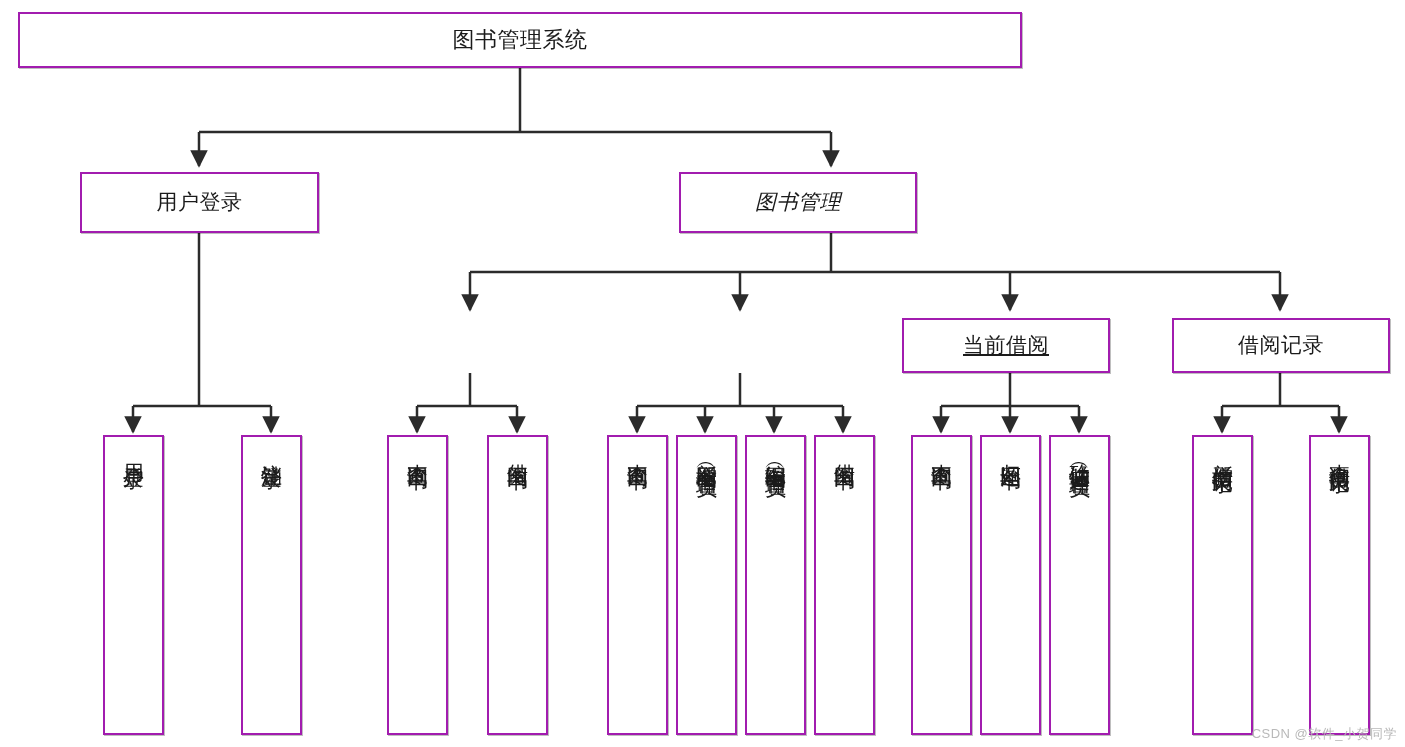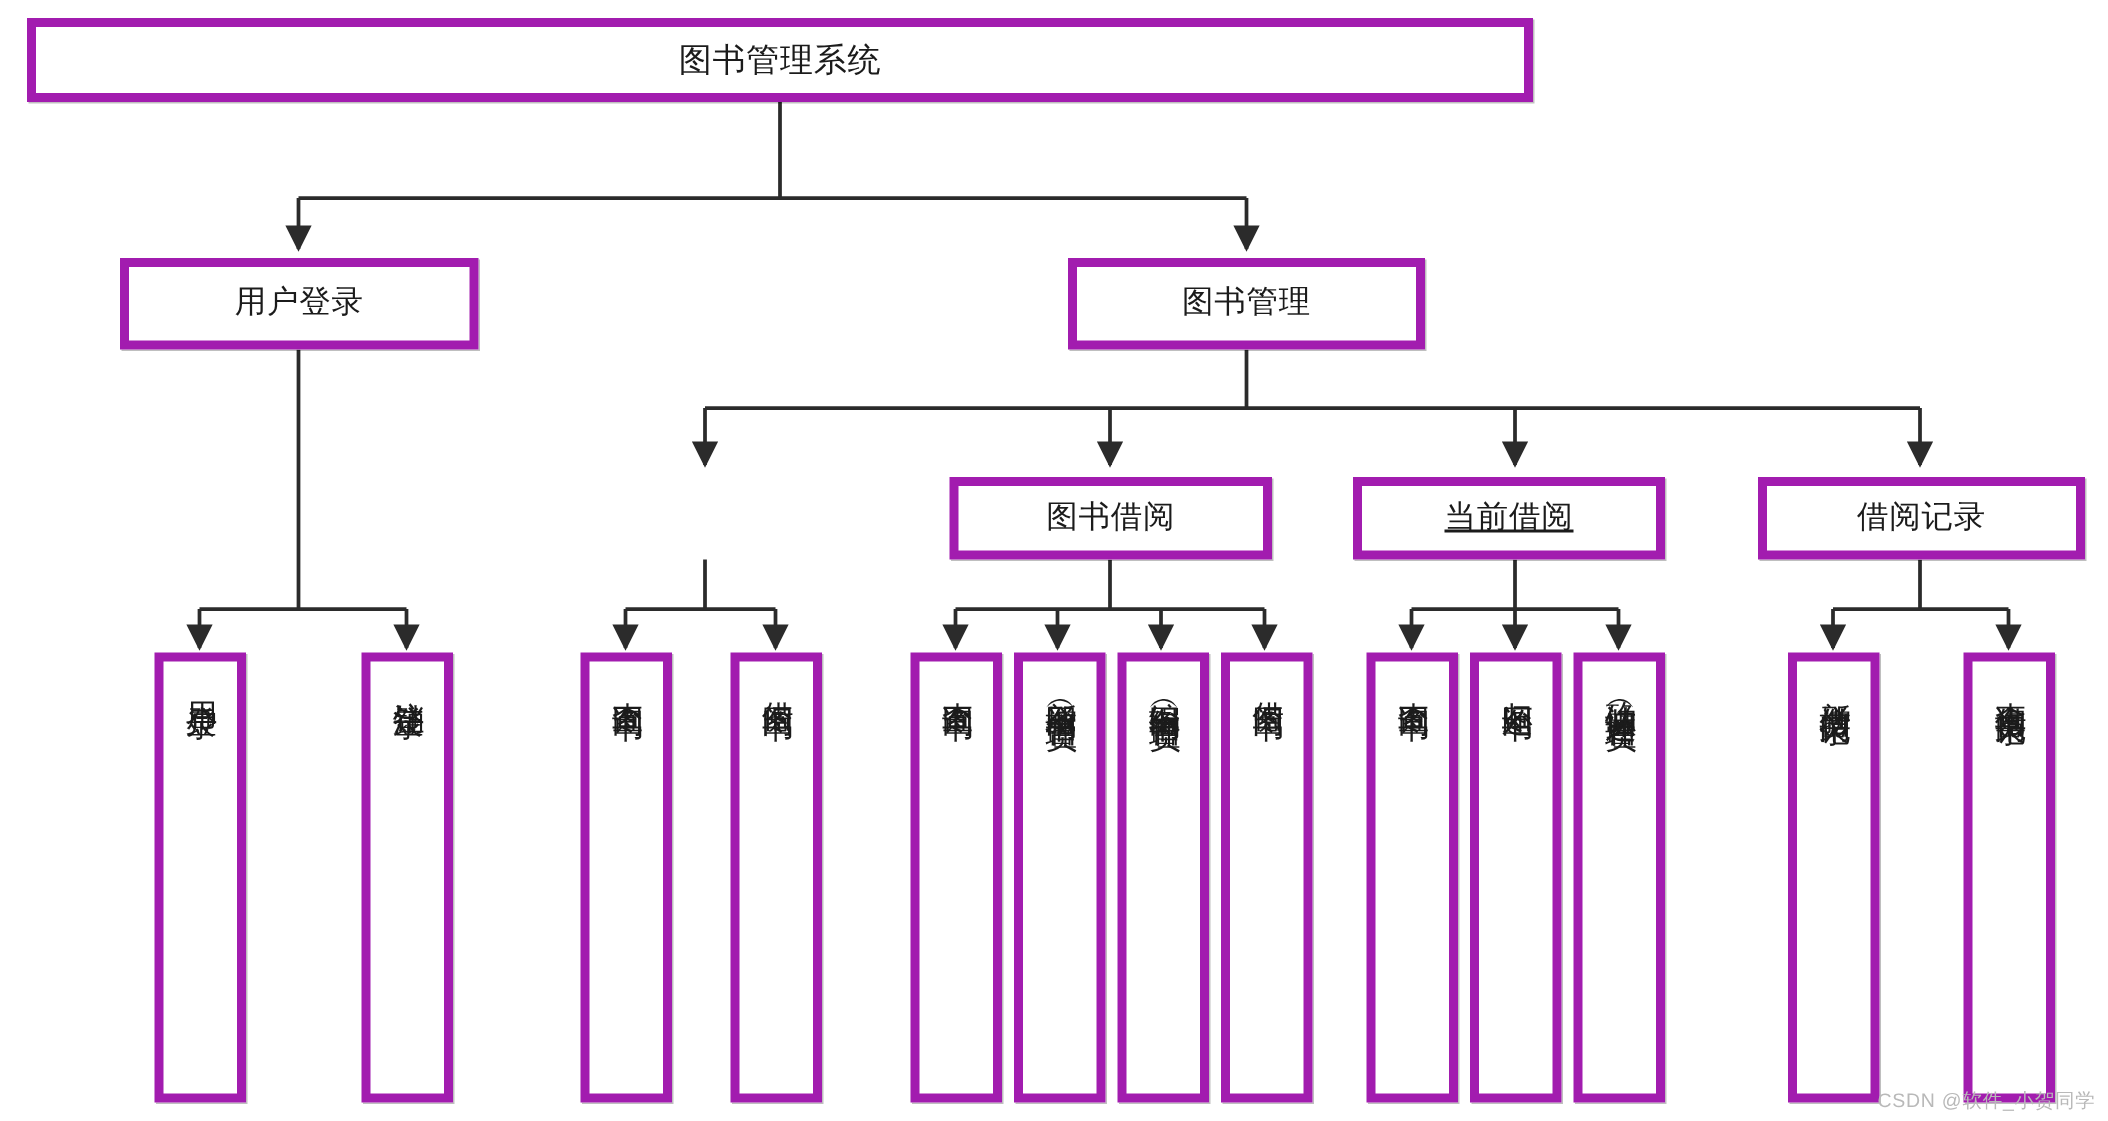--- a/index.html
+++ b/index.html
@@ -19,21 +19,21 @@
     position: absolute;
     left: 0;
     top: 0;
     width: 1405px;
     height: 747px;
     pointer-events: none;
   }
   .node {
     position: absolute;
     box-sizing: border-box;
-    border: 6px solid #a21caf;
+    border: 2px solid #a21caf;
     background: #ffffff;
     display: flex;
     align-items: center;
     justify-content: center;
     color: #1b1b1b;
     box-shadow: 1px 1px 0 rgba(0,0,0,0.25);
   }
   .node-label {
     display: block;
     text-align: center;
@@ -128,28 +128,25 @@
   </svg>
 
   <div class="node horiz" id="root-node" style="left:18px; top:12px; width:1004px; height:56px;">
     <span class="node-label">图书管理系统</span>
   </div>
 
   <div class="node horiz level1" style="left:80px; top:172px; width:239px; height:61px;">
     <span class="node-label">用户登录</span>
   </div>
 
-  <div class="node horiz level1" style="left:712px; top:172px; width:238px; height:61px;">
+  <div class="node horiz level1" style="left:679px; top:172px; width:238px; height:61px;font-style:italic;">
     <span class="node-label">图书管理</span>
   </div>
 
 
-  <div class="node horiz level2" style="left:633px; top:318px; width:215px; height:55px;">
-    <span class="node-label">图书借阅</span>
-  </div>
 
   <div class="node horiz level2" style="left:902px; top:318px; width:208px; height:55px;text-decoration:underline;">
     <span class="node-label">当前借阅</span>
   </div>
 
   <div class="node horiz level2" style="left:1172px; top:318px; width:218px; height:55px;">
     <span class="node-label">借阅记录</span>
   </div>
 
   <div class="node vert leaf" style="left:103px; top:435px; width:61px; height:300px;">

